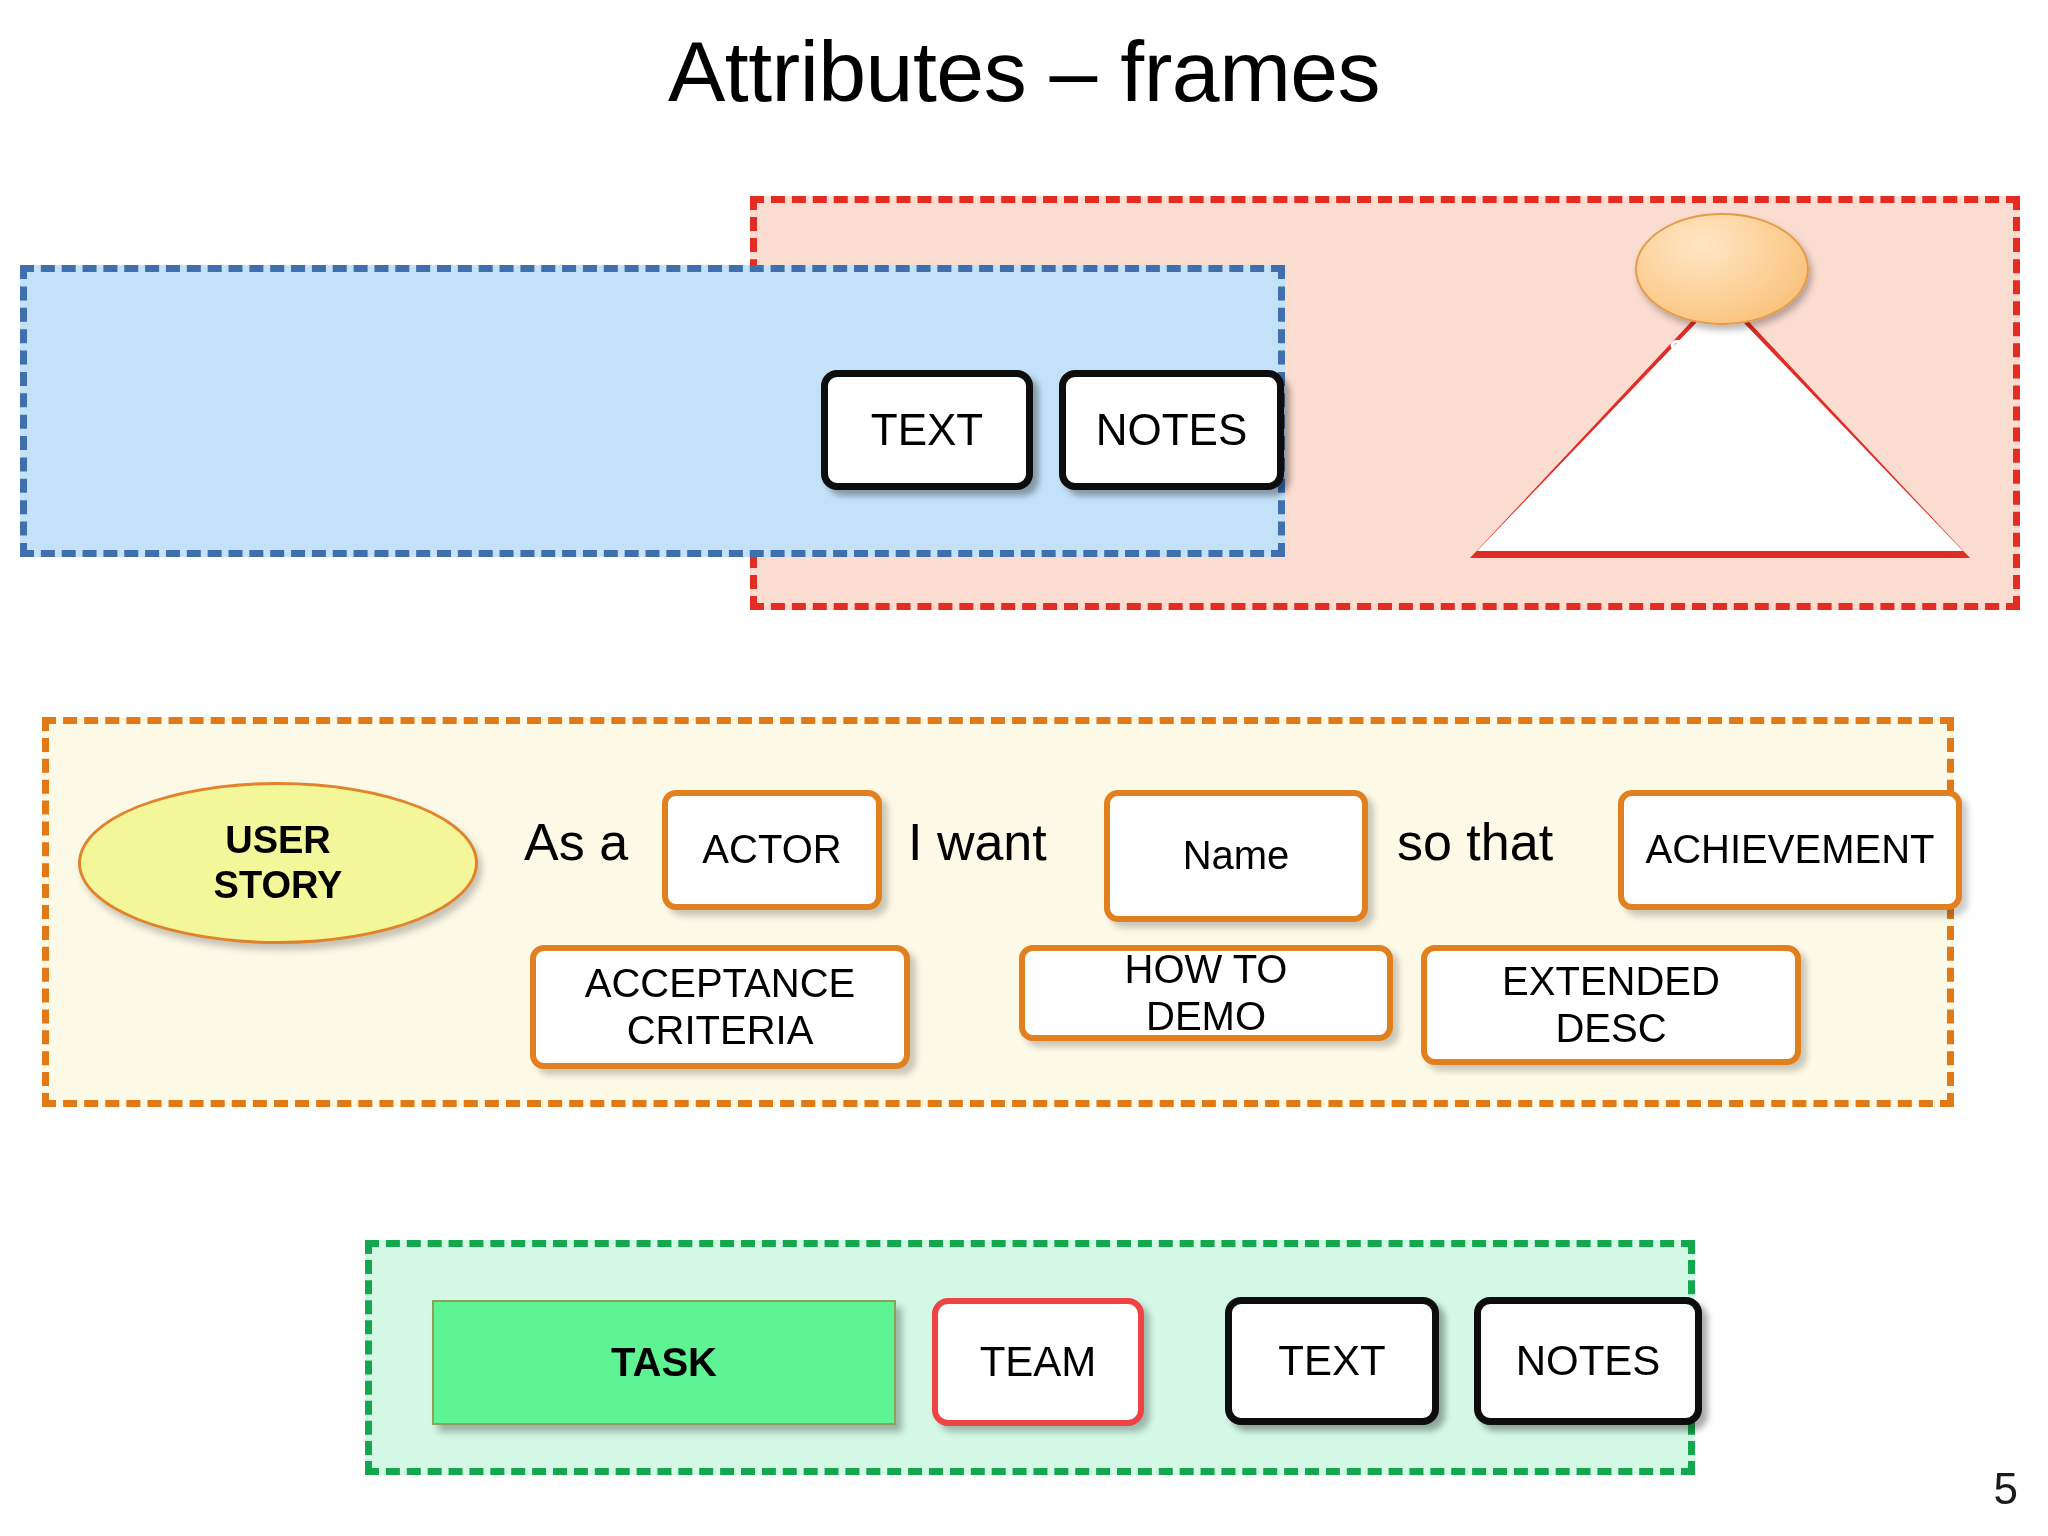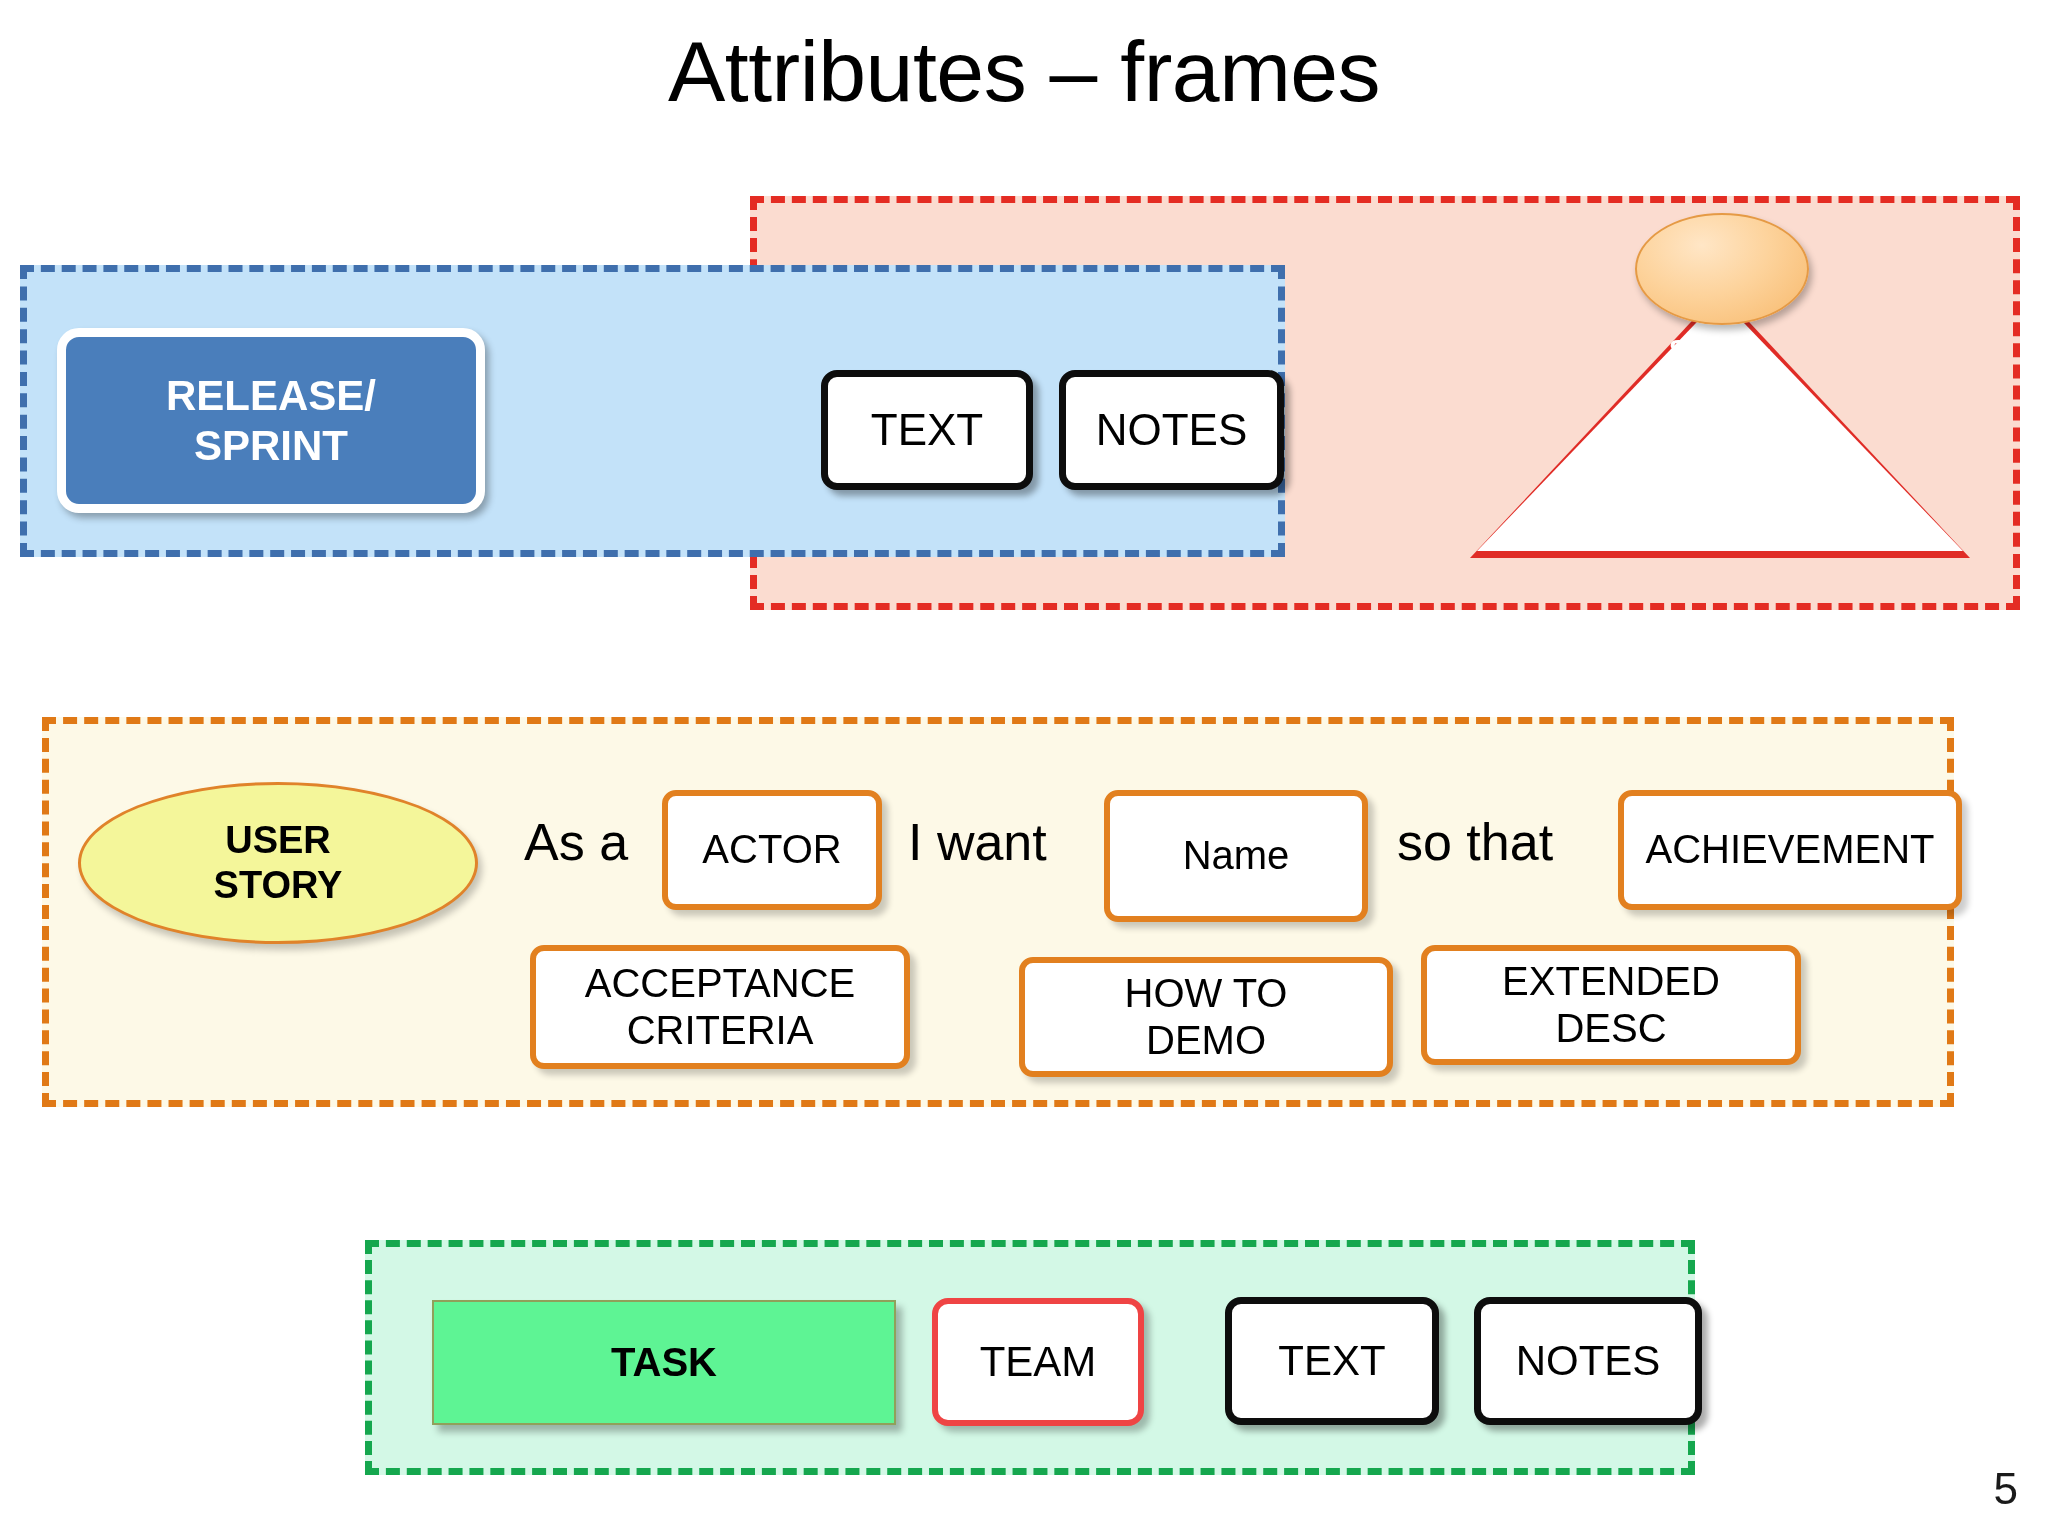--- a/index.html
+++ b/index.html
@@ -185,21 +185,21 @@
     border-radius: 14px;
     color: #000000;
     font-size: 40px;
     box-shadow: 6px 6px 6px rgba(0,0,0,0.20);
   }
   #node-actor       { left: 662px;  top: 790px; width: 220px; height: 120px; }
   #node-name        { left: 1104px; top: 790px; width: 264px; height: 132px; }
   #node-achievement { left: 1618px; top: 790px; width: 344px; height: 120px; }
 
   #node-acceptance  { left: 530px;  top: 945px; width: 380px; height: 124px; font-size: 40px; }
-  #node-howto       { left: 1019px; top: 945px; width: 374px; height: 120px; font-size: 40px; margin-top: 12px; }
+  #node-howto       { left: 1019px; top: 945px; width: 374px; height: 96px; font-size: 40px; }
   #node-extdesc     { left: 1421px; top: 945px; width: 380px; height: 120px; font-size: 40px; }
 
   
   #node-task {
     left: 432px; top: 1300px;
     width: 464px; height: 125px;
     background: #5ef494;
     border: 2px solid #90a05a;
     border-radius: 0;
     color: #000000;
@@ -235,26 +235,20 @@
 <body>
 
 <div id="slide">
 
   <div id="slide-title">Attributes – frames</div>
 
   <div class="frame" id="frame-stakeholder"></div>
 
   <div class="frame" id="frame-release"></div>
 
-  <div class="node" id="node-release">
-    <span>
-      <span>RELEASE/</span><br>
-      <span>SPRINT</span>
-    </span>
-  </div>
 
   <div class="node box-black" id="node-text-top">
     <span>TEXT</span>
   </div>
   <div class="node box-black" id="node-notes-top">
     <span>NOTES</span>
   </div>
 
   <div id="node-stakeholder">
     <div id="stakeholder-head"></div>

